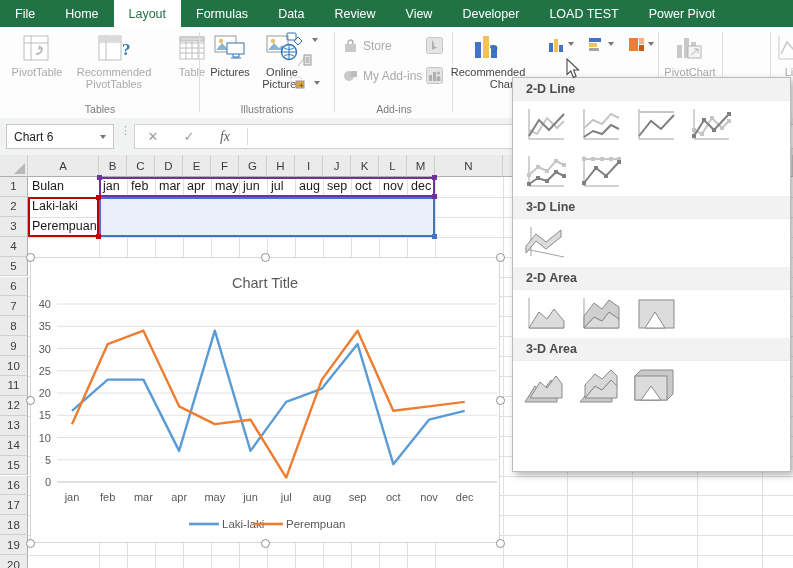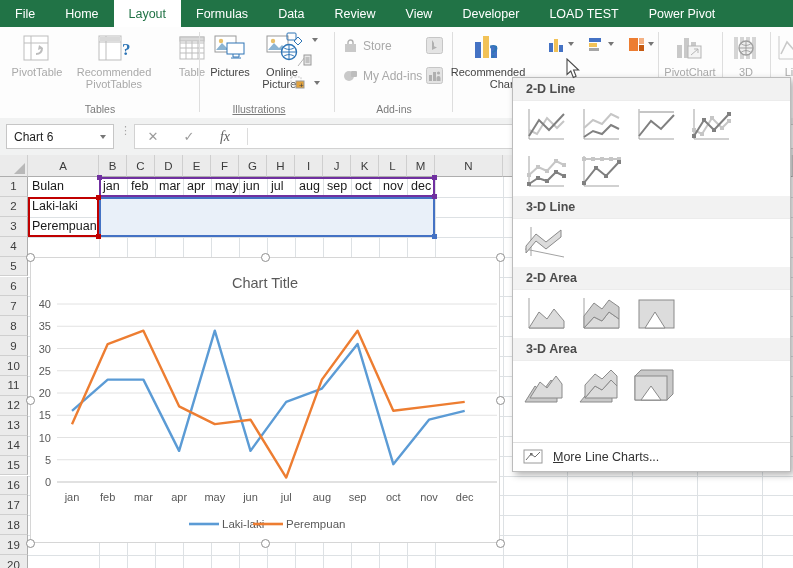--- a/index.html
+++ b/index.html
@@ -153,21 +153,21 @@
         </svg>
     </div>
     <div class="ribrow" style="left:290px;top:49px;">
       <svg width="16" height="14" viewBox="0 0 16 14">
           <rect x="1" y="1" width="10" height="8" fill="none" stroke="#c9c9c9" stroke-dasharray="2 1.4"></rect>
           <rect x="6" y="5" width="8" height="7" fill="#e2a23c" stroke="#9a9a9a"></rect>
           <text x="9" y="12" font-size="8" fill="#444">+</text>
         </svg>
         <span class="darr"></span>
     </div>
-    <div class="glabel" style="left:196px;width:126px;text-decoration:underline;">Illustrations</div>
+    <div class="glabel" style="left:204px;width:126px;">Illustrations</div>
     <div class="vsep" style="left:334px;"></div>
 
     <div class="ribrow dis" style="left:343px;top:12px;font-size:12px;">
       <svg width="15" height="14" viewBox="0 0 15 14">
           <path d="M2 5h11v8H2z" fill="#c9c9c9"></path>
           <path d="M5 5V3.5a2.5 2.5 0 015 0V5" fill="none" stroke="#b0b0b0" stroke-width="1.4"></path>
         </svg>
       <span>Store</span>
     </div>
     <div class="ribrow dis" style="left:343px;top:42px;font-size:12px;">
@@ -266,33 +266,20 @@
             <rect x="2" y="12" width="5" height="13" fill="#c9c9c9"></rect>
             <rect x="9" y="5" width="5" height="20" fill="#c9c9c9"></rect>
             <rect x="16" y="9" width="5" height="16" fill="#c9c9c9"></rect>
             <rect x="13" y="13" width="13" height="12" fill="#f4f4f4" stroke="#b5b5b5"></rect>
             <path d="M16 22l7-6M23 16v4M23 16h-4" stroke="#b5b5b5" fill="none"></path>
           </svg>
       </div>
       <span>PivotChart</span>
     </div>
     <div class="vsep" style="left:722px;"></div>
-    <div class="bigbtn dis" style="left:726px;width:40px;">
-      <div class="bicon">
-        <svg width="30" height="30" viewBox="0 0 30 30">
-            <rect x="3" y="4" width="4" height="22" fill="#d5d5d5"></rect>
-            <rect x="9" y="4" width="4" height="22" fill="#d5d5d5"></rect>
-            <rect x="15" y="4" width="4" height="22" fill="#d5d5d5"></rect>
-            <rect x="21" y="4" width="4" height="22" fill="#d5d5d5"></rect>
-            <circle cx="15" cy="15" r="7" fill="#eee" stroke="#9f9f9f" stroke-width="1.4"></circle>
-            <path d="M8 15h14M15 8v14M10 10.5c3 2.5 7 2.5 10 0M10 19.5c3-2.5 7-2.5 10 0" fill="none" stroke="#9f9f9f"></path>
-          </svg>
-      </div>
-      <span>3D</span>
-    </div>
     <div class="vsep" style="left:770px;"></div>
     <div class="bigbtn dis" style="left:774px;width:30px;">
       <div class="bicon">
         <svg width="26" height="28" viewBox="0 0 26 28">
             <path d="M3 2v23h22" stroke="#c9c9c9" fill="none"></path>
             <polyline points="5,20 11,8 17,15 24,4" fill="none" stroke="#c9c9c9" stroke-width="1.6"></polyline>
           </svg>
       </div>
       <span>Li</span>
     </div>
@@ -620,28 +607,18 @@
           </svg>
         </div>
         <div class="gtile">
           <svg width="46" height="38" viewBox="0 0 46 38">
             <polygon points="4,10 10,4 42,4 42,28 36,34 4,34" fill="#c9c9c9" stroke="#8a8a8a"></polygon>
             <rect x="4" y="10" width="32" height="24" fill="#dcdcdc" stroke="#8a8a8a"></rect>
             <polygon points="10,34 20,20 30,34" fill="#fff" stroke="#8a8a8a"></polygon>
           </svg>
         </div>
       </div>
-      <div class="gfooter">
-        <span>
-          <svg width="20" height="16" viewBox="0 0 20 16">
-            <rect x="1" y="1" width="18" height="13" fill="#fff" stroke="#9a9a9a"></rect>
-            <polyline points="3,11 8,5 12,8 17,3" stroke="#707070" fill="none"></polyline>
-            <rect x="7" y="4" width="2.5" height="2.5" fill="#707070"></rect>
-          </svg>
-        </span>
-        <span><u>M</u>ore Line Charts...</span>
-      </div>
     </div>
 
   <svg class="cursor" style="left:566px;top:58px;" width="14" height="21" viewBox="0 0 14 21">
     <path d="M1 1 L1 16.5 L4.8 13 L7.3 19.5 L10.1 18.2 L7.6 12 L12.6 12 Z" fill="#fff" stroke="#4a4a4a" stroke-width="1.1"></path>
   </svg>
 </div>
 
 </body></html>

